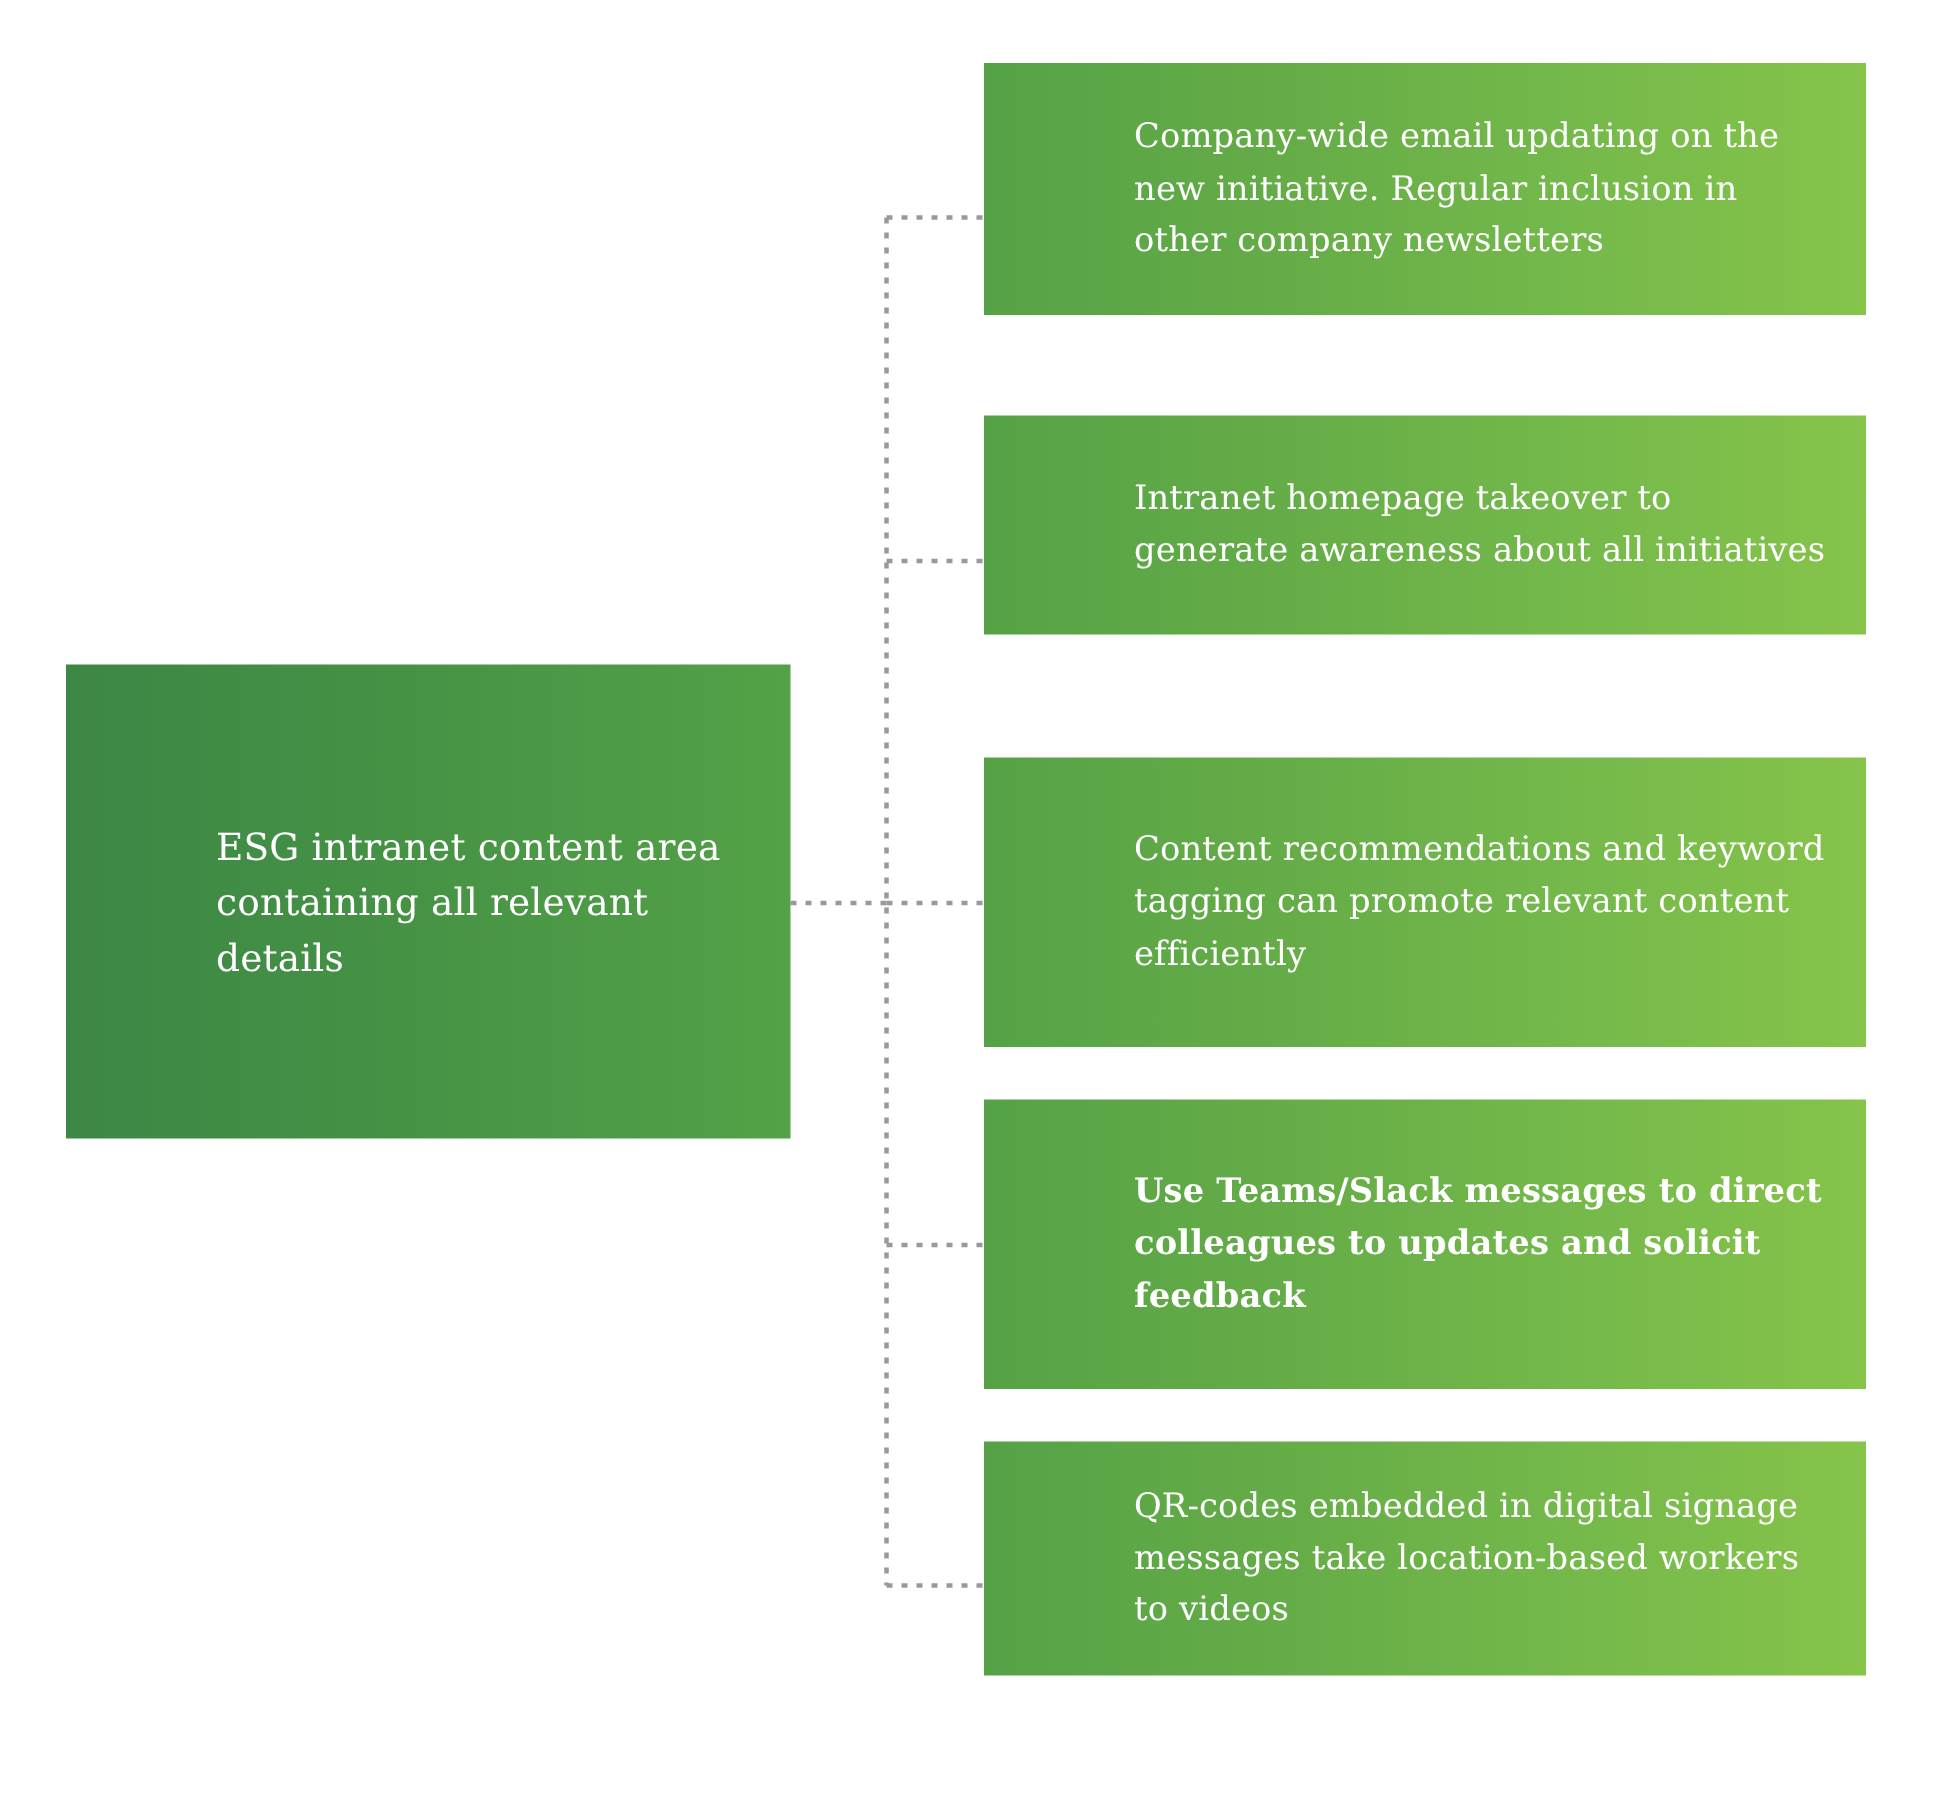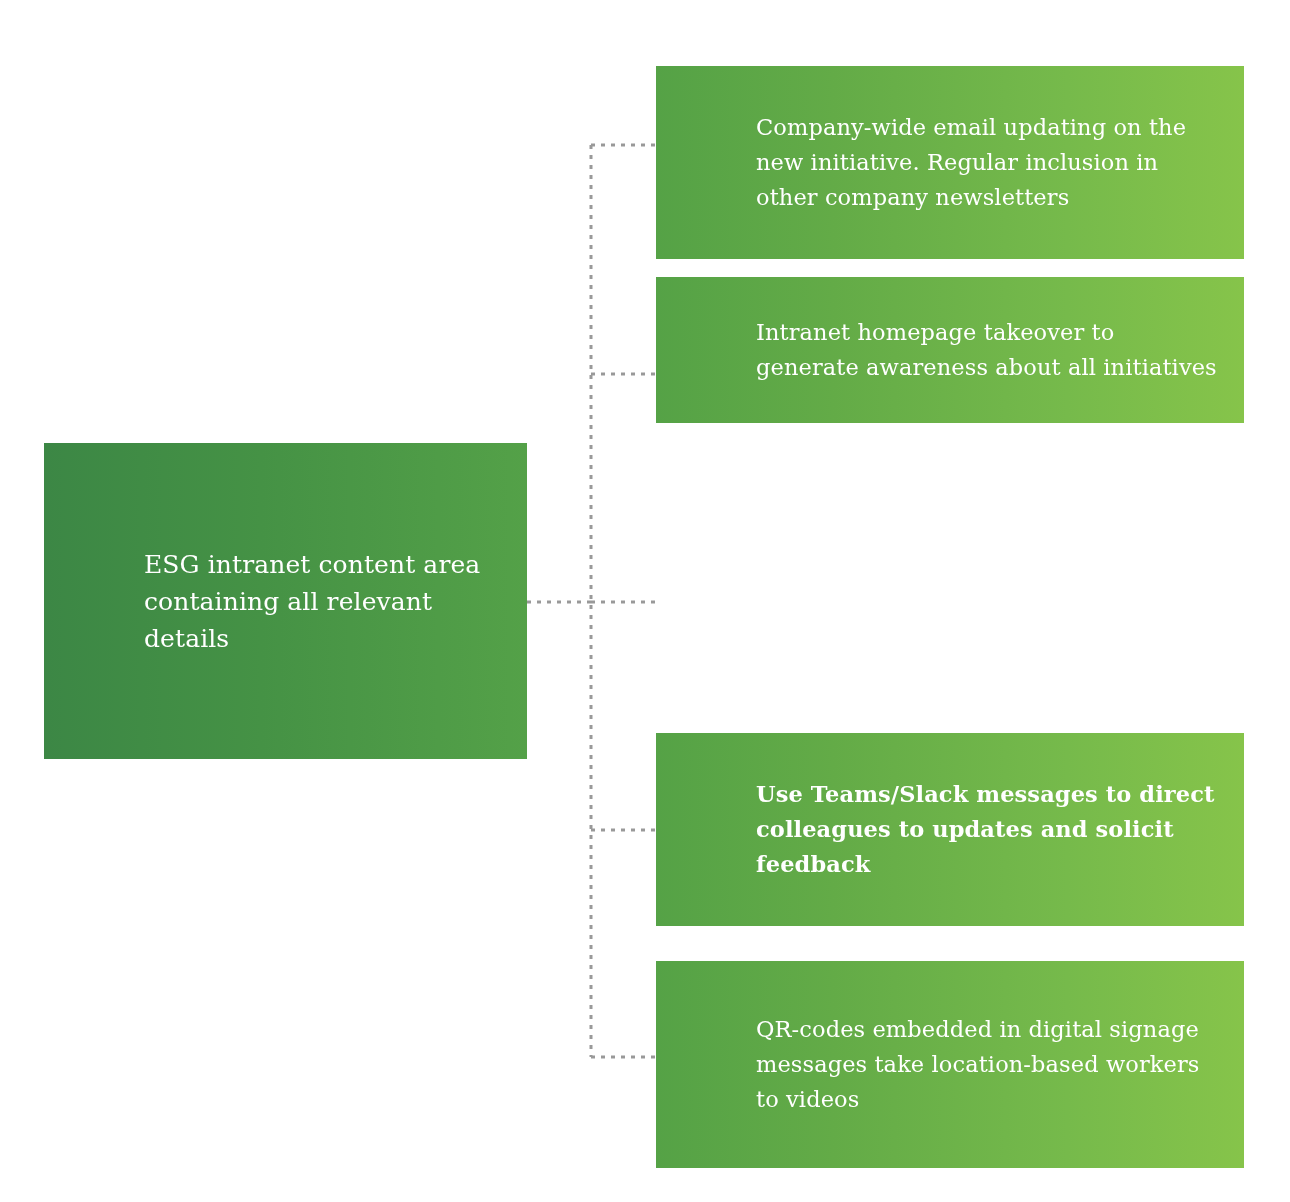--- a/index.html
+++ b/index.html
@@ -59,25 +59,25 @@
     box-sizing: border-box;
     padding: 0 26px 0 100px;
   }
   .branch-node .node-text {
     color: #ffffff;
     font-size: 22.5px;
     line-height: 1.55;
     letter-spacing: 0.1px;
   }
 
-  .branch-1 { top: 66px;   height: 193px; }
+  .branch-1 { top: 42px;   height: 168px; }
   .branch-2 { top: 277px;  height: 146px; }
   .branch-3 { top: 505px;  height: 193px; }
   .branch-4 { top: 733px;  height: 193px; font-weight: bold; }
-  .branch-5 { top: 961px;  height: 207px; align-items: center; }
+  .branch-5 { top: 961px;  height: 156px; align-items: center; }
 </style>
 </head>
 <body>
 
 <div id="diagram">
 
   <svg id="connectors" viewBox="0 0 1290 1202" width="1290" height="1202">
     <g fill="none" stroke="#999999" stroke-width="3" stroke-dasharray="4 6" stroke-linecap="butt">
 
       <line x1="527" y1="602" x2="592" y2="602"></line>
@@ -97,20 +97,23 @@
   </div>
 
   <div class="branch-node branch-1">
     <div class="node-text">Company-wide email updating on the new initiative. Regular inclusion in other company newsletters</div>
   </div>
 
   <div class="branch-node branch-2">
     <div class="node-text">Intranet homepage takeover to generate awareness about all initiatives</div>
   </div>
 
+  <div class="branch-node branch-3">
+    <div class="node-text">Content recommendations and keyword tagging can promote relevant content efficiently</div>
+  </div>
 
   <div class="branch-node branch-4">
     <div class="node-text">Use Teams/Slack messages to direct colleagues to updates and solicit feedback</div>
   </div>
 
   <div class="branch-node branch-5">
     <div class="node-text">QR-codes embedded in digital signage messages take location-based workers to videos</div>
   </div>
 
 </div>

